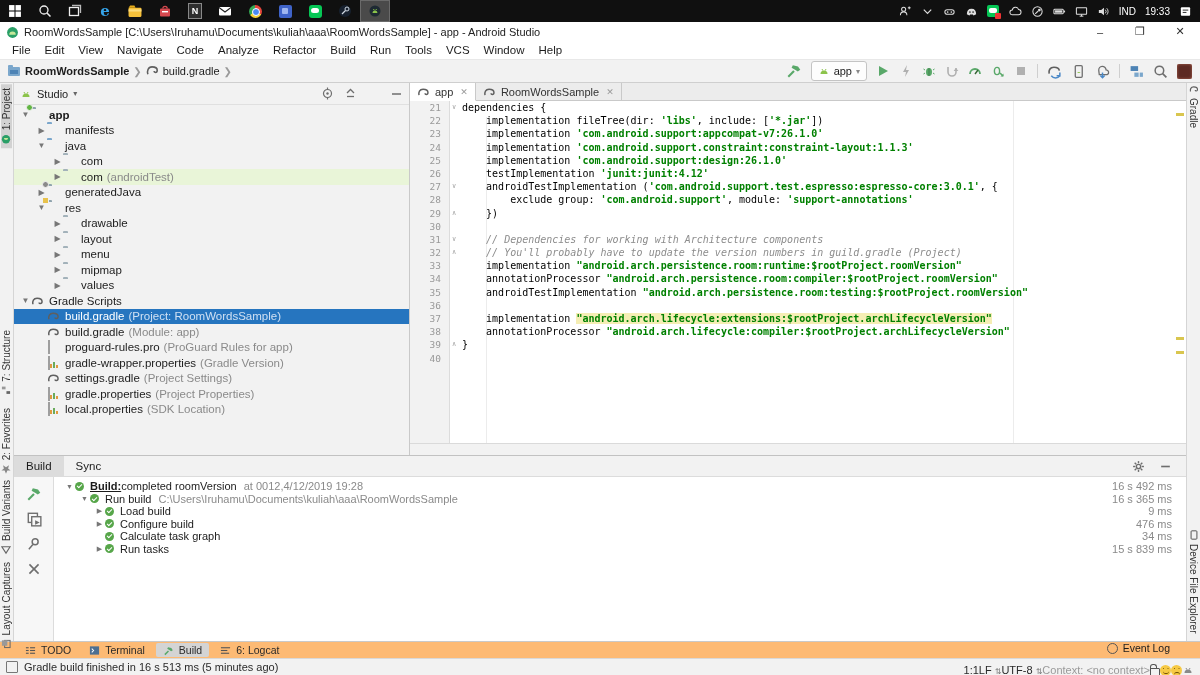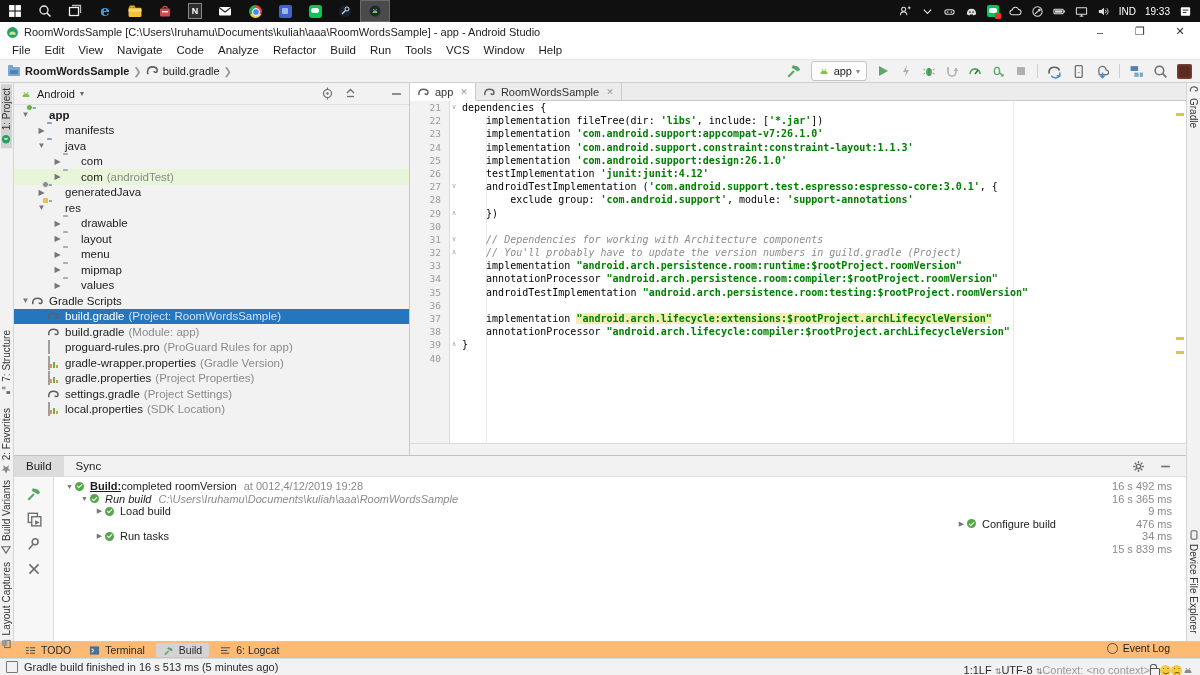--- a/index.html
+++ b/index.html
@@ -462,21 +462,21 @@
 
   <div class="abs" id="project-panel">
     <div id="project-header">
       <span class="mini" style="width:12px;height:12px;">
           <svg viewBox="0 0 12 12">
             <path d="M2.5 9a3.5 3.5 0 017 0z" fill="#8bc34a"></path>
             <line x1="4" y1="4" x2="4.8" y2="5.6" stroke="#8bc34a" stroke-width="1"></line>
             <line x1="8" y1="4" x2="7.2" y2="5.6" stroke="#8bc34a" stroke-width="1"></line>
           </svg>
         </span>
-      <span>Android</span>
+      <span>Studio</span>
       <span style="color:#666;font-size:8px;">▾</span>
       <span class="ph-icons">
         <span class="mini" style="width:13px;height:13px;">
             <svg viewBox="0 0 13 13">
               <circle cx="6.5" cy="6.5" r="4" fill="none" stroke="#6e6e6e" stroke-width="1.2"></circle>
               <circle cx="6.5" cy="6.5" r="1.2" fill="#6e6e6e"></circle>
               <line x1="6.5" y1="0.5" x2="6.5" y2="3" stroke="#6e6e6e" stroke-width="1.2"></line>
               <line x1="6.5" y1="10" x2="6.5" y2="12.5" stroke="#6e6e6e" stroke-width="1.2"></line>
             </svg>
           </span>
@@ -596,37 +596,37 @@
           <span class="tree-ic"><span class="g-file"><span class="bars">
                 <i style="height:4px;background:#e09a3e;"></i>
                 <i style="height:6px;background:#6aab5c;"></i>
                 <i style="height:3px;background:#e09a3e;"></i>
               </span></span></span>
           <span>gradle-wrapper.properties</span>
           <span class="tree-suffix">(Gradle Version)</span>
         </div>
         <div class="tree-row" style="padding-left: 22px;">
           <span class="tree-arrow"></span>
+          <span class="tree-ic">
+            <svg viewBox="0 0 14 11" width="100%" height="100%">
+              <path d="M2 9C1.5 6 2.5 2.5 6.5 2.5c3.4 0 5.4 1.7 5.4 3.6 0 1.3-.8 2.2-1.8 2.2-.8 0-1.4-.5-1.4-1.3" stroke="#5f5f5f" stroke-width="1.6" fill="none"></path>
+            </svg>
+          </span>
+          <span>settings.gradle</span>
+          <span class="tree-suffix">(Project Settings)</span>
+        </div>
+        <div class="tree-row" style="padding-left: 22px;">
+          <span class="tree-arrow"></span>
           <span class="tree-ic"><span class="g-file"><span class="bars">
                 <i style="height:4px;background:#e09a3e;"></i>
                 <i style="height:6px;background:#6aab5c;"></i>
                 <i style="height:3px;background:#e09a3e;"></i>
               </span></span></span>
           <span>gradle.properties</span>
           <span class="tree-suffix">(Project Properties)</span>
-        </div>
-        <div class="tree-row" style="padding-left: 22px;">
-          <span class="tree-arrow"></span>
-          <span class="tree-ic">
-            <svg viewBox="0 0 14 11" width="100%" height="100%">
-              <path d="M2 9C1.5 6 2.5 2.5 6.5 2.5c3.4 0 5.4 1.7 5.4 3.6 0 1.3-.8 2.2-1.8 2.2-.8 0-1.4-.5-1.4-1.3" stroke="#5f5f5f" stroke-width="1.6" fill="none"></path>
-            </svg>
-          </span>
-          <span>settings.gradle</span>
-          <span class="tree-suffix">(Project Settings)</span>
         </div>
         <div class="tree-row" style="padding-left: 22px;">
           <span class="tree-arrow"></span>
           <span class="tree-ic"><span class="g-file"><span class="bars">
                 <i style="height:4px;background:#e09a3e;"></i>
                 <i style="height:6px;background:#6aab5c;"></i>
                 <i style="height:3px;background:#e09a3e;"></i>
               </span></span></span>
           <span>local.properties</span>
           <span class="tree-suffix">(SDK Location)</span>
@@ -764,35 +764,40 @@
         </span>
     </div>
     <div id="build-rows">
         <div class="brow" style="padding-left: 10px;">
           <span class="tree-arrow">▼</span>
           <span class="ok-circ"></span>
           <b>Build: </b>
           <span>completed roomVersion</span>
           <span class="extra">at 0012,4/12/2019 19:28</span>
         </div>
-        <div class="brow" style="padding-left: 25px; font-style: italic;">
+        <div class="brow" style="padding-left: 25px;">
           <span class="tree-arrow">▼</span>
           <span class="ok-circ"></span>
           <span>Run build</span>
           <span class="extra">C:\Users\Iruhamu\Documents\kuliah\aaa\RoomWordsSample</span>
         </div>
         <div class="brow" style="padding-left: 40px;">
           <span class="tree-arrow">▶</span>
           <span class="ok-circ"></span>
           <span>Load build</span>
         </div>
-        <div class="brow" style="padding-left: 40px; justify-content: flex-end;">
+        <div class="brow" style="padding-left: 40px;">
           <span class="tree-arrow">▶</span>
           <span class="ok-circ"></span>
           <span>Configure build</span>
+        </div>
+        <div class="brow" style="padding-left: 40px;">
+          <span class="tree-arrow"></span>
+          <span class="ok-circ"></span>
+          <span>Calculate task graph</span>
         </div>
         <div class="brow" style="padding-left: 40px;">
           <span class="tree-arrow">▶</span>
           <span class="ok-circ"></span>
           <span>Run tasks</span>
         </div>
       </div>
     <div id="build-times">
         <div class="btime">16 s 492 ms</div>
         <div class="btime">16 s 365 ms</div>

